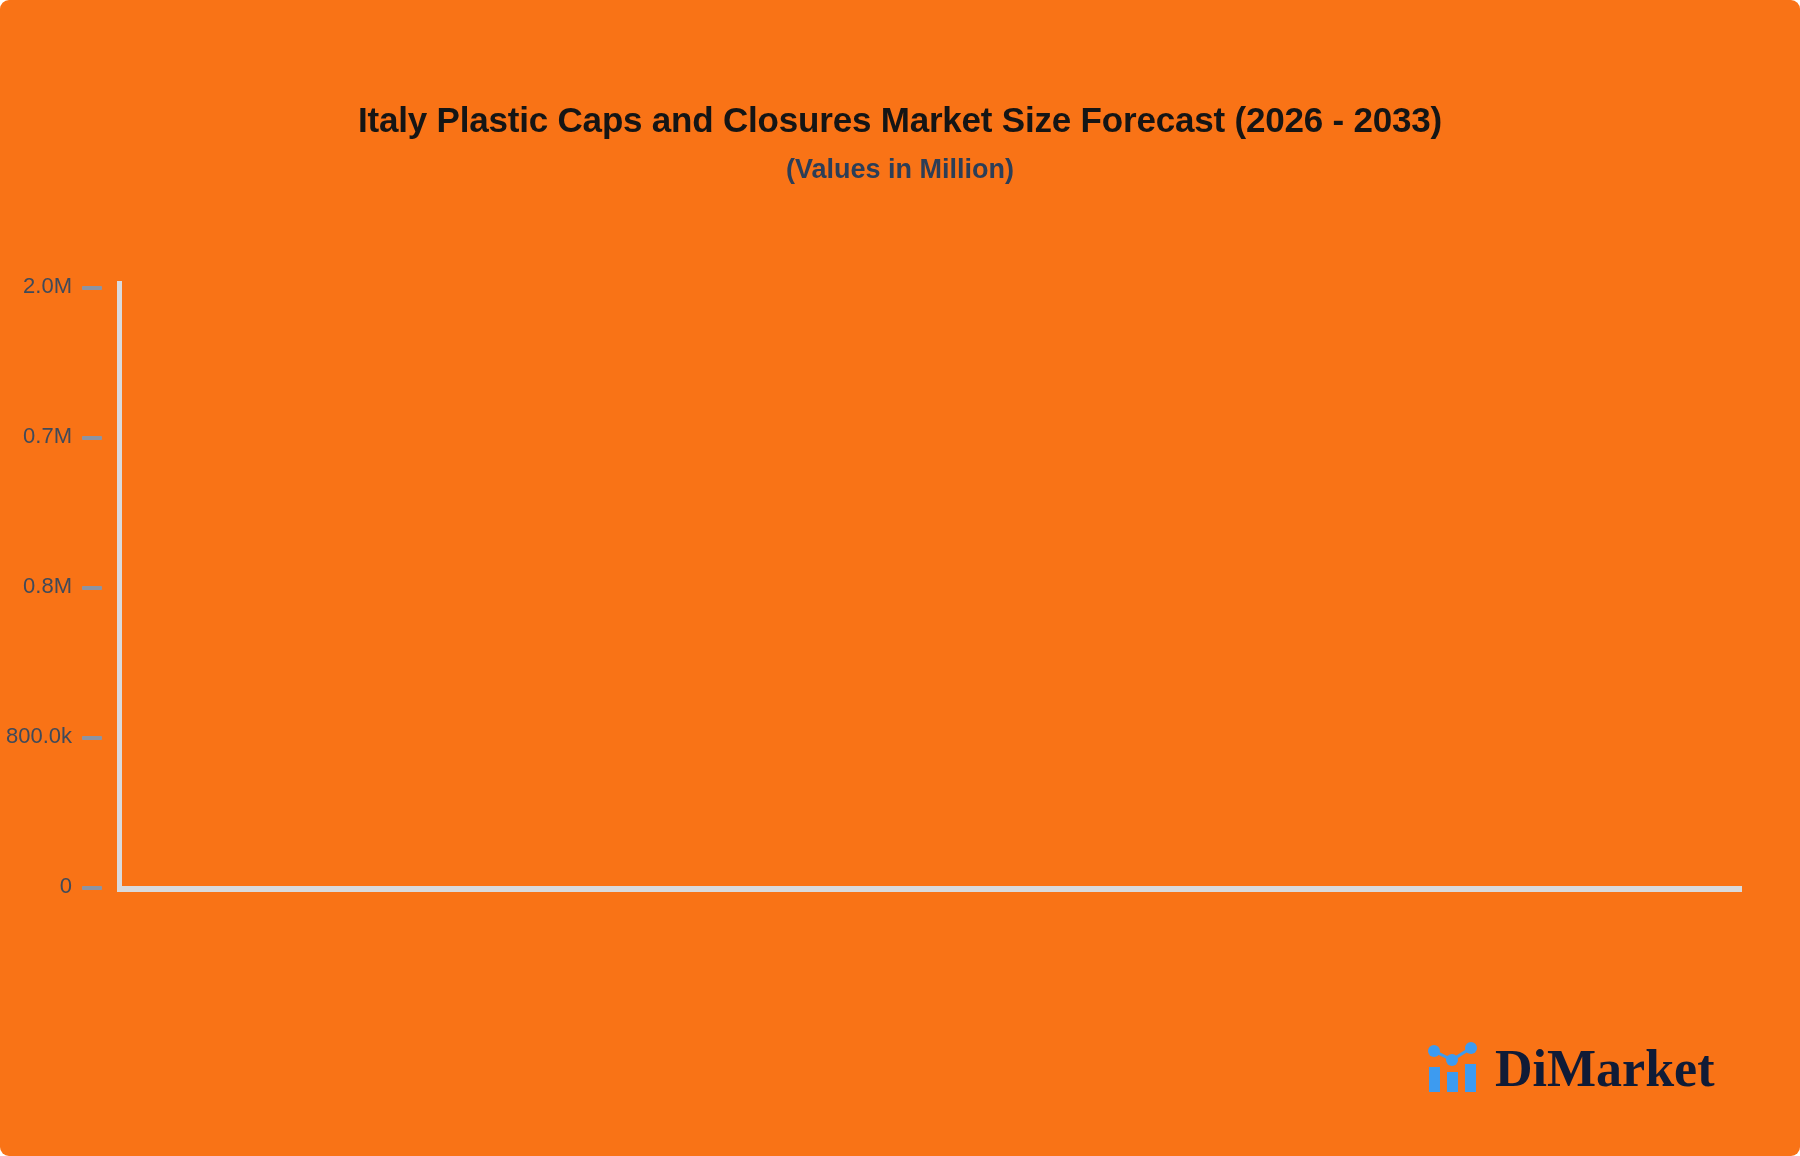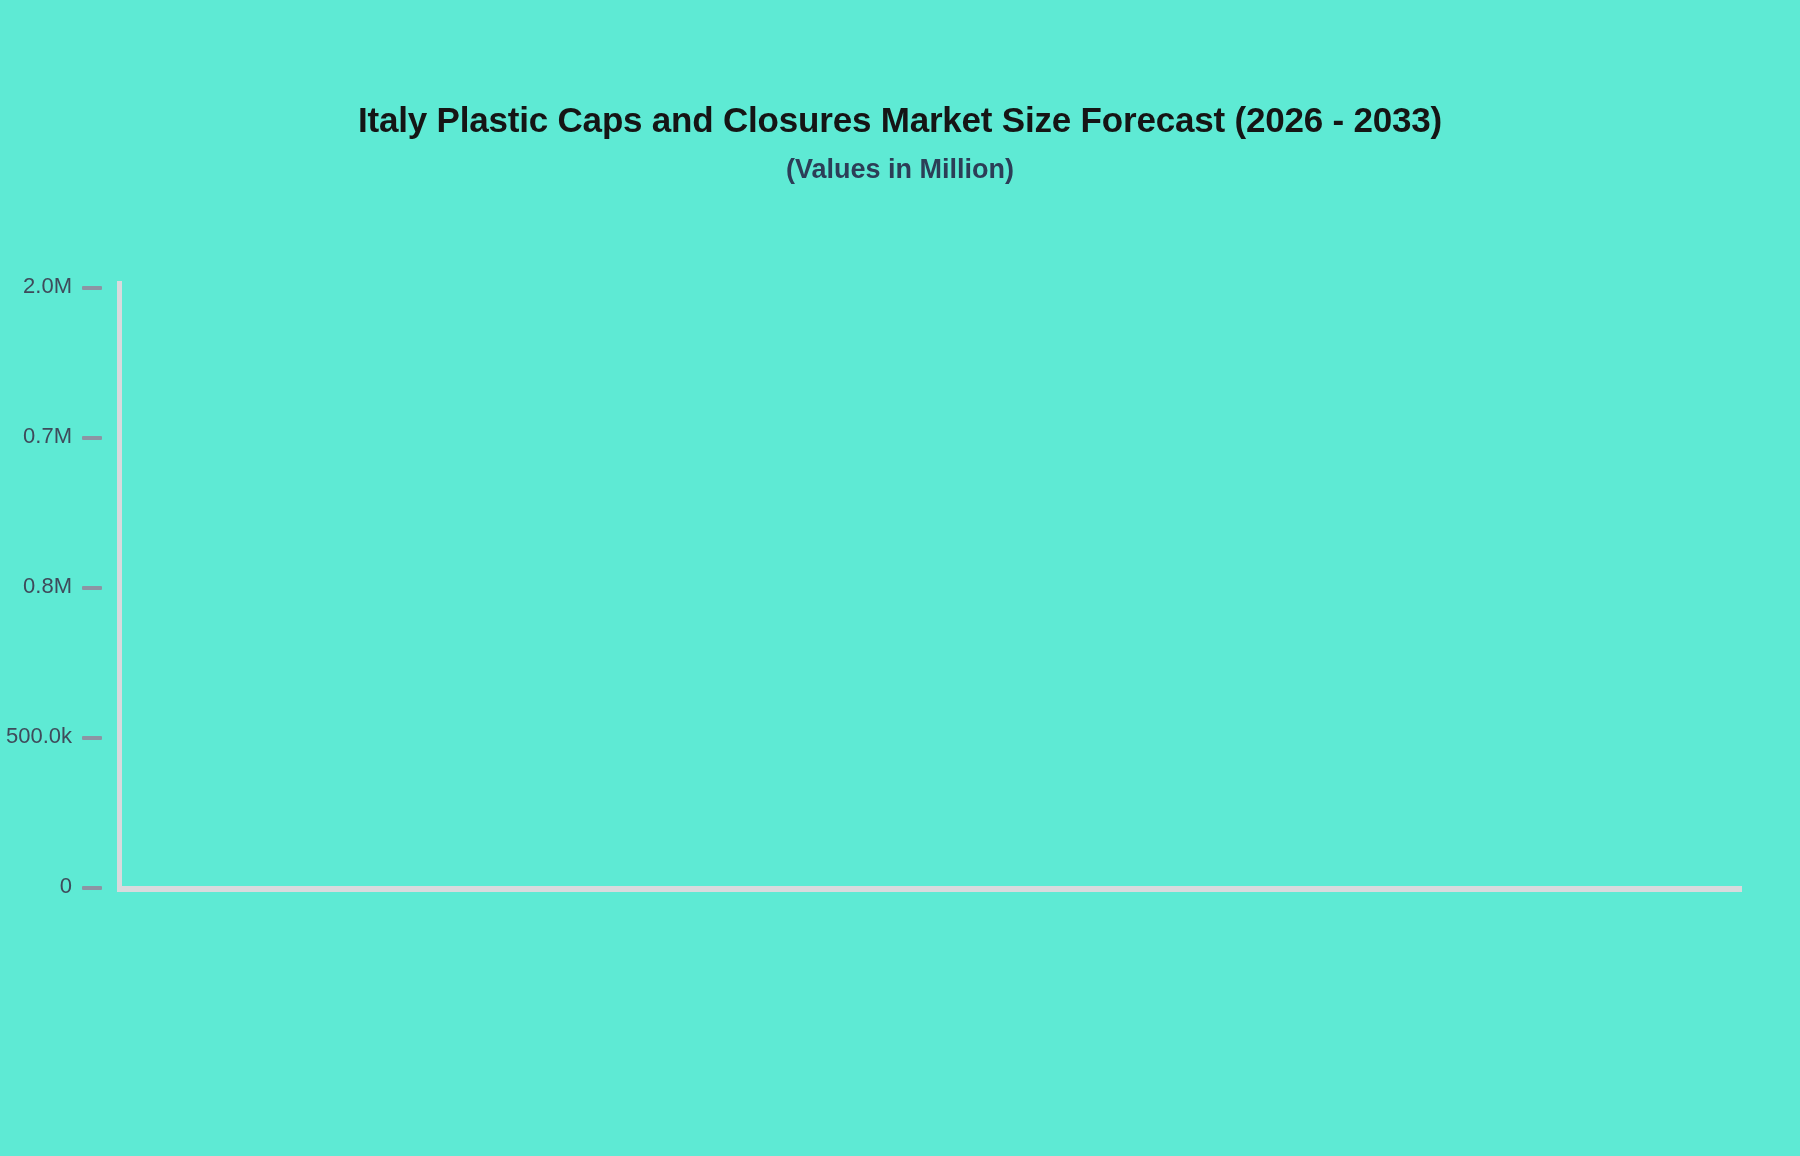--- a/index.html
+++ b/index.html
@@ -11,21 +11,22 @@
     width: 1800px;
     height: 1156px;
     font-family: "Liberation Sans", sans-serif;
     overflow: hidden;
     position: relative;
   }
 
   #chart-root {
     position: absolute;
     inset: 0;
-    background: #5eead4;
+    background: #f97316;
+    border-radius: 9px;
   }
 
   
   .title-block {
     position: absolute;
     top: 100px;
     left: 0;
     width: 1800px;
     text-align: center;
   }
@@ -142,21 +143,21 @@
     </div>
     <div class="ytick" style="top:438px;">
       <span class="ytick-label">0.7M</span>
       <span class="ytick-mark"></span>
     </div>
     <div class="ytick" style="top:588px;">
       <span class="ytick-label">0.8M</span>
       <span class="ytick-mark"></span>
     </div>
     <div class="ytick" style="top:738px;">
-      <span class="ytick-label">500.0k</span>
+      <span class="ytick-label">800.0k</span>
       <span class="ytick-mark"></span>
     </div>
     <div class="ytick" style="top:888px;">
       <span class="ytick-label">0</span>
       <span class="ytick-mark"></span>
     </div>
 
     <div class="bar-group">
       
       
@@ -206,14 +207,29 @@
     <div class="bar-group">
       
       
       
       
       
     </div>
 
   </div>
 
+  <div class="logo">
+    <span>
+      <svg width="56" height="54" viewBox="0 0 56 54" xmlns="http://www.w3.org/2000/svg">
+        <line x1="9" y1="11" x2="27" y2="20" stroke="#3d9bf0" stroke-width="3"></line>
+        <line x1="27" y1="20" x2="46" y2="8" stroke="#3d9bf0" stroke-width="3"></line>
+        <circle cx="9" cy="11" r="6" fill="#3d9bf0"></circle>
+        <circle cx="27" cy="20" r="6" fill="#3d9bf0"></circle>
+        <circle cx="46" cy="8" r="6" fill="#3d9bf0"></circle>
+        <rect x="4" y="27" width="11" height="25" fill="#3d9bf0"></rect>
+        <rect x="22" y="32" width="11" height="20" fill="#3d9bf0"></rect>
+        <rect x="40" y="24" width="11" height="28" fill="#3d9bf0"></rect>
+      </svg>
+    </span>
+    <span class="logo-text">DiMarket</span>
+  </div>
 
 </div>
 
 </body></html>

